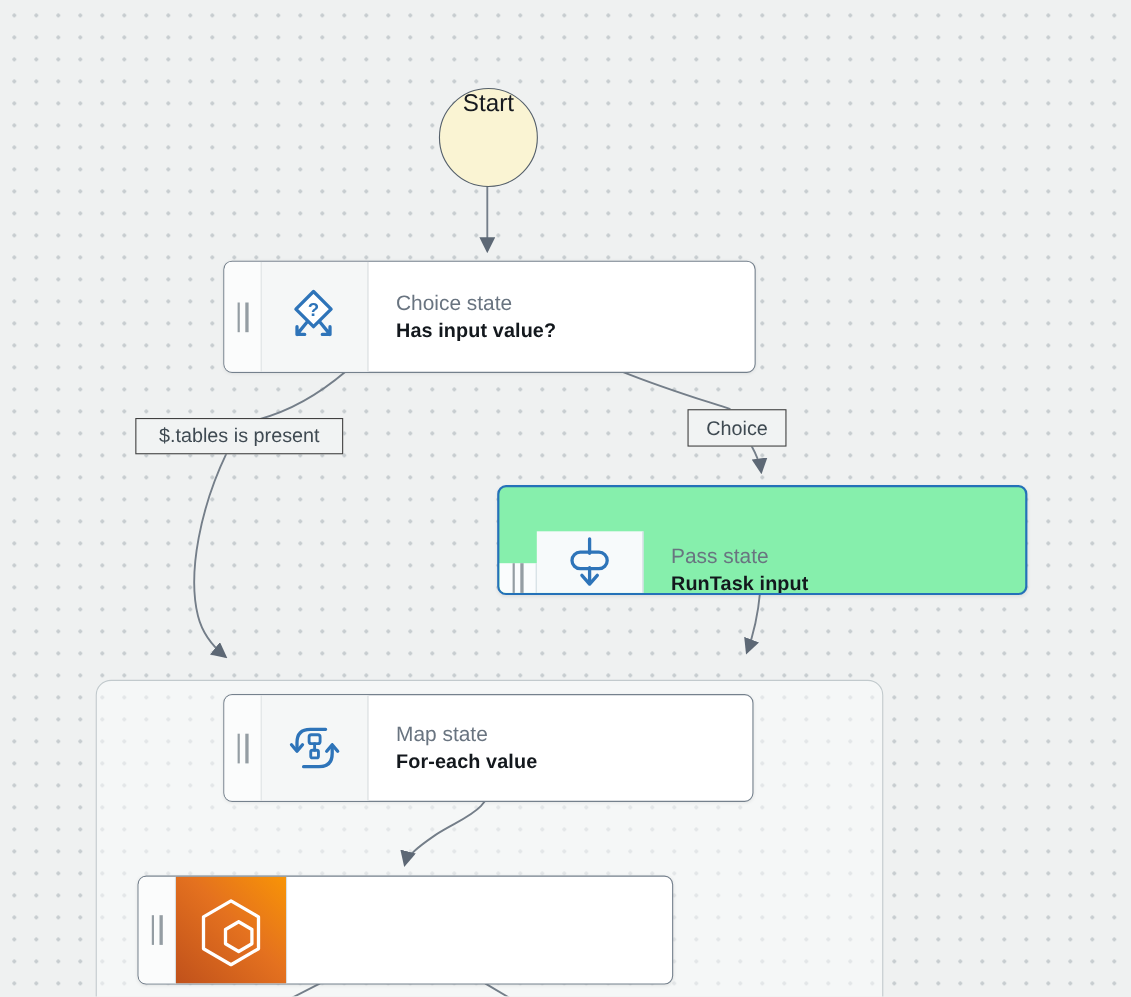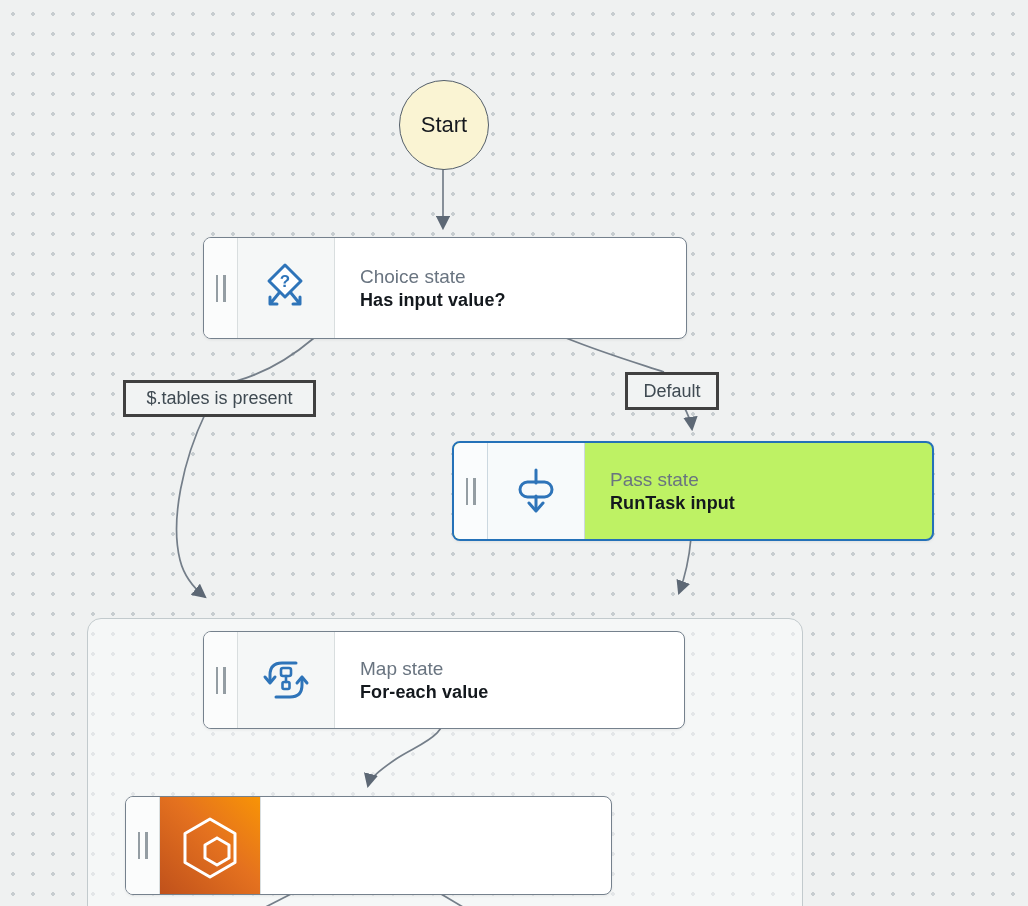--- a/index.html
+++ b/index.html
@@ -19,46 +19,46 @@
   }
   
   svg.edges{position:absolute;left:0;top:0;z-index:2;pointer-events:none;}
   .edge{fill:none;stroke:#747e89;stroke-width:1.7px;}
   
   .node{
     position:absolute;display:flex;align-items:stretch;z-index:3;
     background:#ffffff;border:1.5px solid #75818d;border-radius:8px;
     overflow:hidden;box-shadow:0 1px 3px rgba(0,0,0,.07);
   }
-  .node.selected{border:2px solid #2471b8;background:#bef264;}
+  .node.selected{border:2px solid #2471b8;background:#86efac;align-items:flex-end;}
   .handle{
     width:33px;flex:0 0 auto;background:#fbfcfc;border-right:1px solid #d9dedf;
     display:flex;align-items:center;justify-content:center;gap:5px;cursor:grab;
   }
   .node.selected .handle{background:#fafcfd;border-right-color:#ccd8e0;}
   .handle i{display:block;width:2.5px;height:27px;background:#949da3;}
   .iconbox{
     width:96px;flex:0 0 auto;background:#f5f7f7;border-right:1px solid #d9dedf;
     display:flex;align-items:center;justify-content:center;
   }
   .node.selected .iconbox{background:#f7fafb;border-right-color:#ccd8e0;}
   .iconbox.ecs{width:100px;background:linear-gradient(45deg,#c0511b 0%,#e4711f 55%,#f89406 100%);border-right:1px solid #d9dedf;}
   .textbox{flex:1;display:flex;flex-direction:column;justify-content:center;padding-left:25px;gap:5px;}
   .type{font-size:19px;color:#697480;line-height:1;}
   .name{font-size:18px;font-weight:700;color:#13181d;line-height:1;letter-spacing:.1px;}
   
   .start{
     position:absolute;left:399px;top:80px;width:88px;height:88px;border-radius:50%;
     background:#faf4d3;border:1.5px solid #545f6a;z-index:3;
-    display:flex;align-items:center;justify-content:center;
+    display:flex;align-items:flex-start;justify-content:center;
     font-size:22px;color:#16191f;
   }
   
   .edge-label{
-    position:absolute;z-index:4;background:#f1f3f3;border:3px solid #404040;
+    position:absolute;z-index:4;background:#f1f3f3;border:1px solid #404040;
     color:#3f4a52;font-size:18px;display:flex;align-items:center;justify-content:center;
   }
   .icon-svg{stroke:#2e74b9;fill:none;stroke-width:3;stroke-linecap:round;stroke-linejoin:round;}
   .qmark{fill:#2e74b9;font-size:17px;font-weight:700;font-family:"Liberation Sans",sans-serif;}
 </style>
 </head>
 <body>
 
 <div class="canvas">
 
@@ -101,21 +101,21 @@
     <div class="textbox">
       <span class="type">Choice state</span>
       <span class="name">Has input value?</span>
     </div>
   </div>
 
   <div class="edge-label" style="left:123px;top:380px;width:187px;height:31px;">
     <span>$.tables is present</span>
   </div>
   <div class="edge-label" style="left:625px;top:372px;width:88px;height:32px;">
-    <span>Default</span>
+    <span>Choice</span>
   </div>
 
   <div class="node selected" style="left:452px;top:441px;width:478px;height:96px;">
     <div class="handle">
         <i></i>
         <i></i>
       </div>
     <div class="iconbox">
       <svg class="icon-svg" width="56" height="56" viewBox="0 0 56 56">
         <path d="M28,7 V20"></path>

